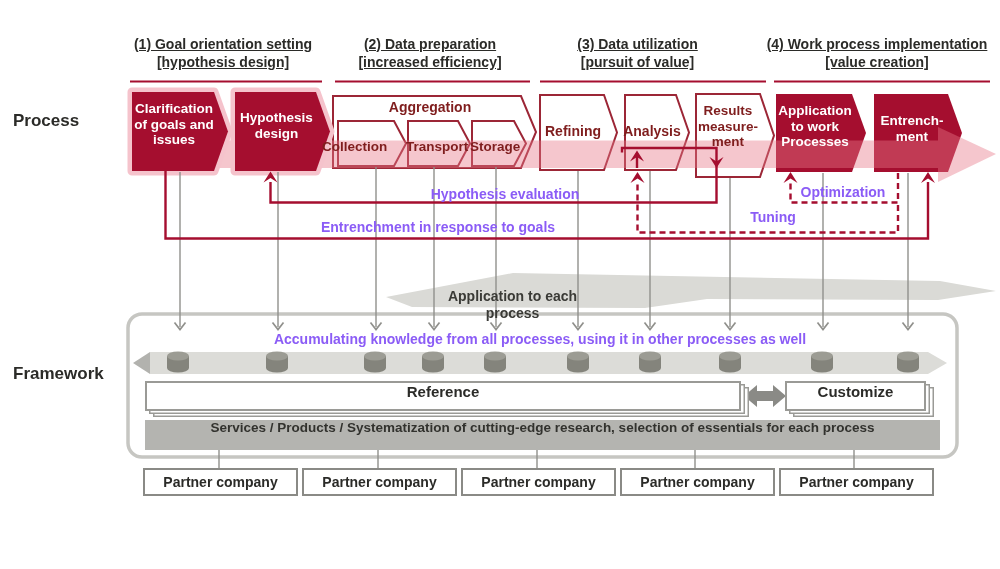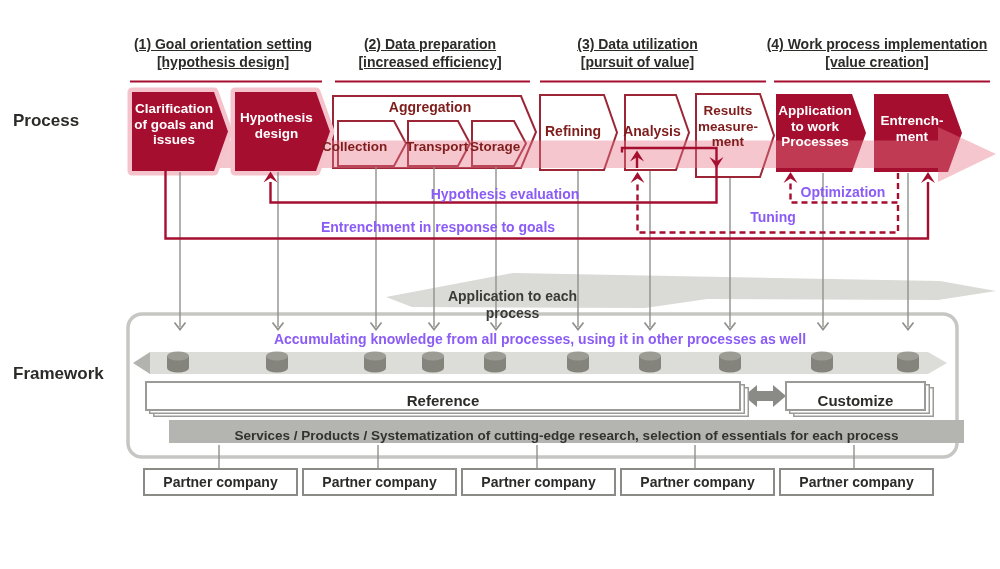--- a/index.html
+++ b/index.html
@@ -5,24 +5,24 @@
   html,body{margin:0;padding:0;background:#fff;}
   .canvas{position:relative;width:1000px;height:569px;background:#fff;overflow:hidden;
           font-family:"Liberation Sans","DejaVu Sans",sans-serif;font-weight:700;}
   .layer{position:absolute;inset:0;}
   .txt{position:absolute;color:#8b5cf6;font-size:14px;line-height:17px;text-align:center;}
   .side-label{position:absolute;color:#2b2b28;font-size:17px;}
   .phase{position:absolute;text-align:center;color:#2b2b28;font-size:14px;line-height:18px;text-decoration:underline;}
   .boxlab{position:absolute;text-align:center;font-size:13.5px;line-height:15.5px;white-space:pre-line;}
   .white-t{color:#ffffff;}
   .red-t{color:#7f1d1d;}
-  .fw-box{position:absolute;background:#fff;border:2px solid #9a9a96;display:flex;align-items:flex-end;justify-content:center;
+  .fw-box{position:absolute;background:#fff;border:2px solid #9a9a96;display:flex;align-items:flex-start;justify-content:center;
           box-shadow:4px 3px 0 -1.5px #ffffff,4px 3px 0 0 #9a9a96,8px 6px 0 -1.5px #ffffff,8px 6px 0 0 #9a9a96;}
-  .services{position:absolute;left:145px;top:420px;width:795px;height:23px;background:#b4b4b0;
-            display:flex;align-items:flex-end;justify-content:center;color:#32322e;font-size:13.5px;margin-left:24px;}
+  .services{position:absolute;left:145px;top:420px;width:795px;height:30px;background:#b4b4b0;
+            display:flex;align-items:flex-start;justify-content:center;color:#32322e;font-size:13.5px;}
   .partner{position:absolute;top:468px;width:151px;height:24px;background:#fff;border:2px solid #8a8a86;
            display:flex;align-items:center;justify-content:center;color:#2b2b28;font-size:14px;}
 </style>
 </head>
 <body>
 
 <div class="canvas">
 
   <svg class="layer" width="1000" height="569" viewBox="0 0 1000 569">
     <defs>

